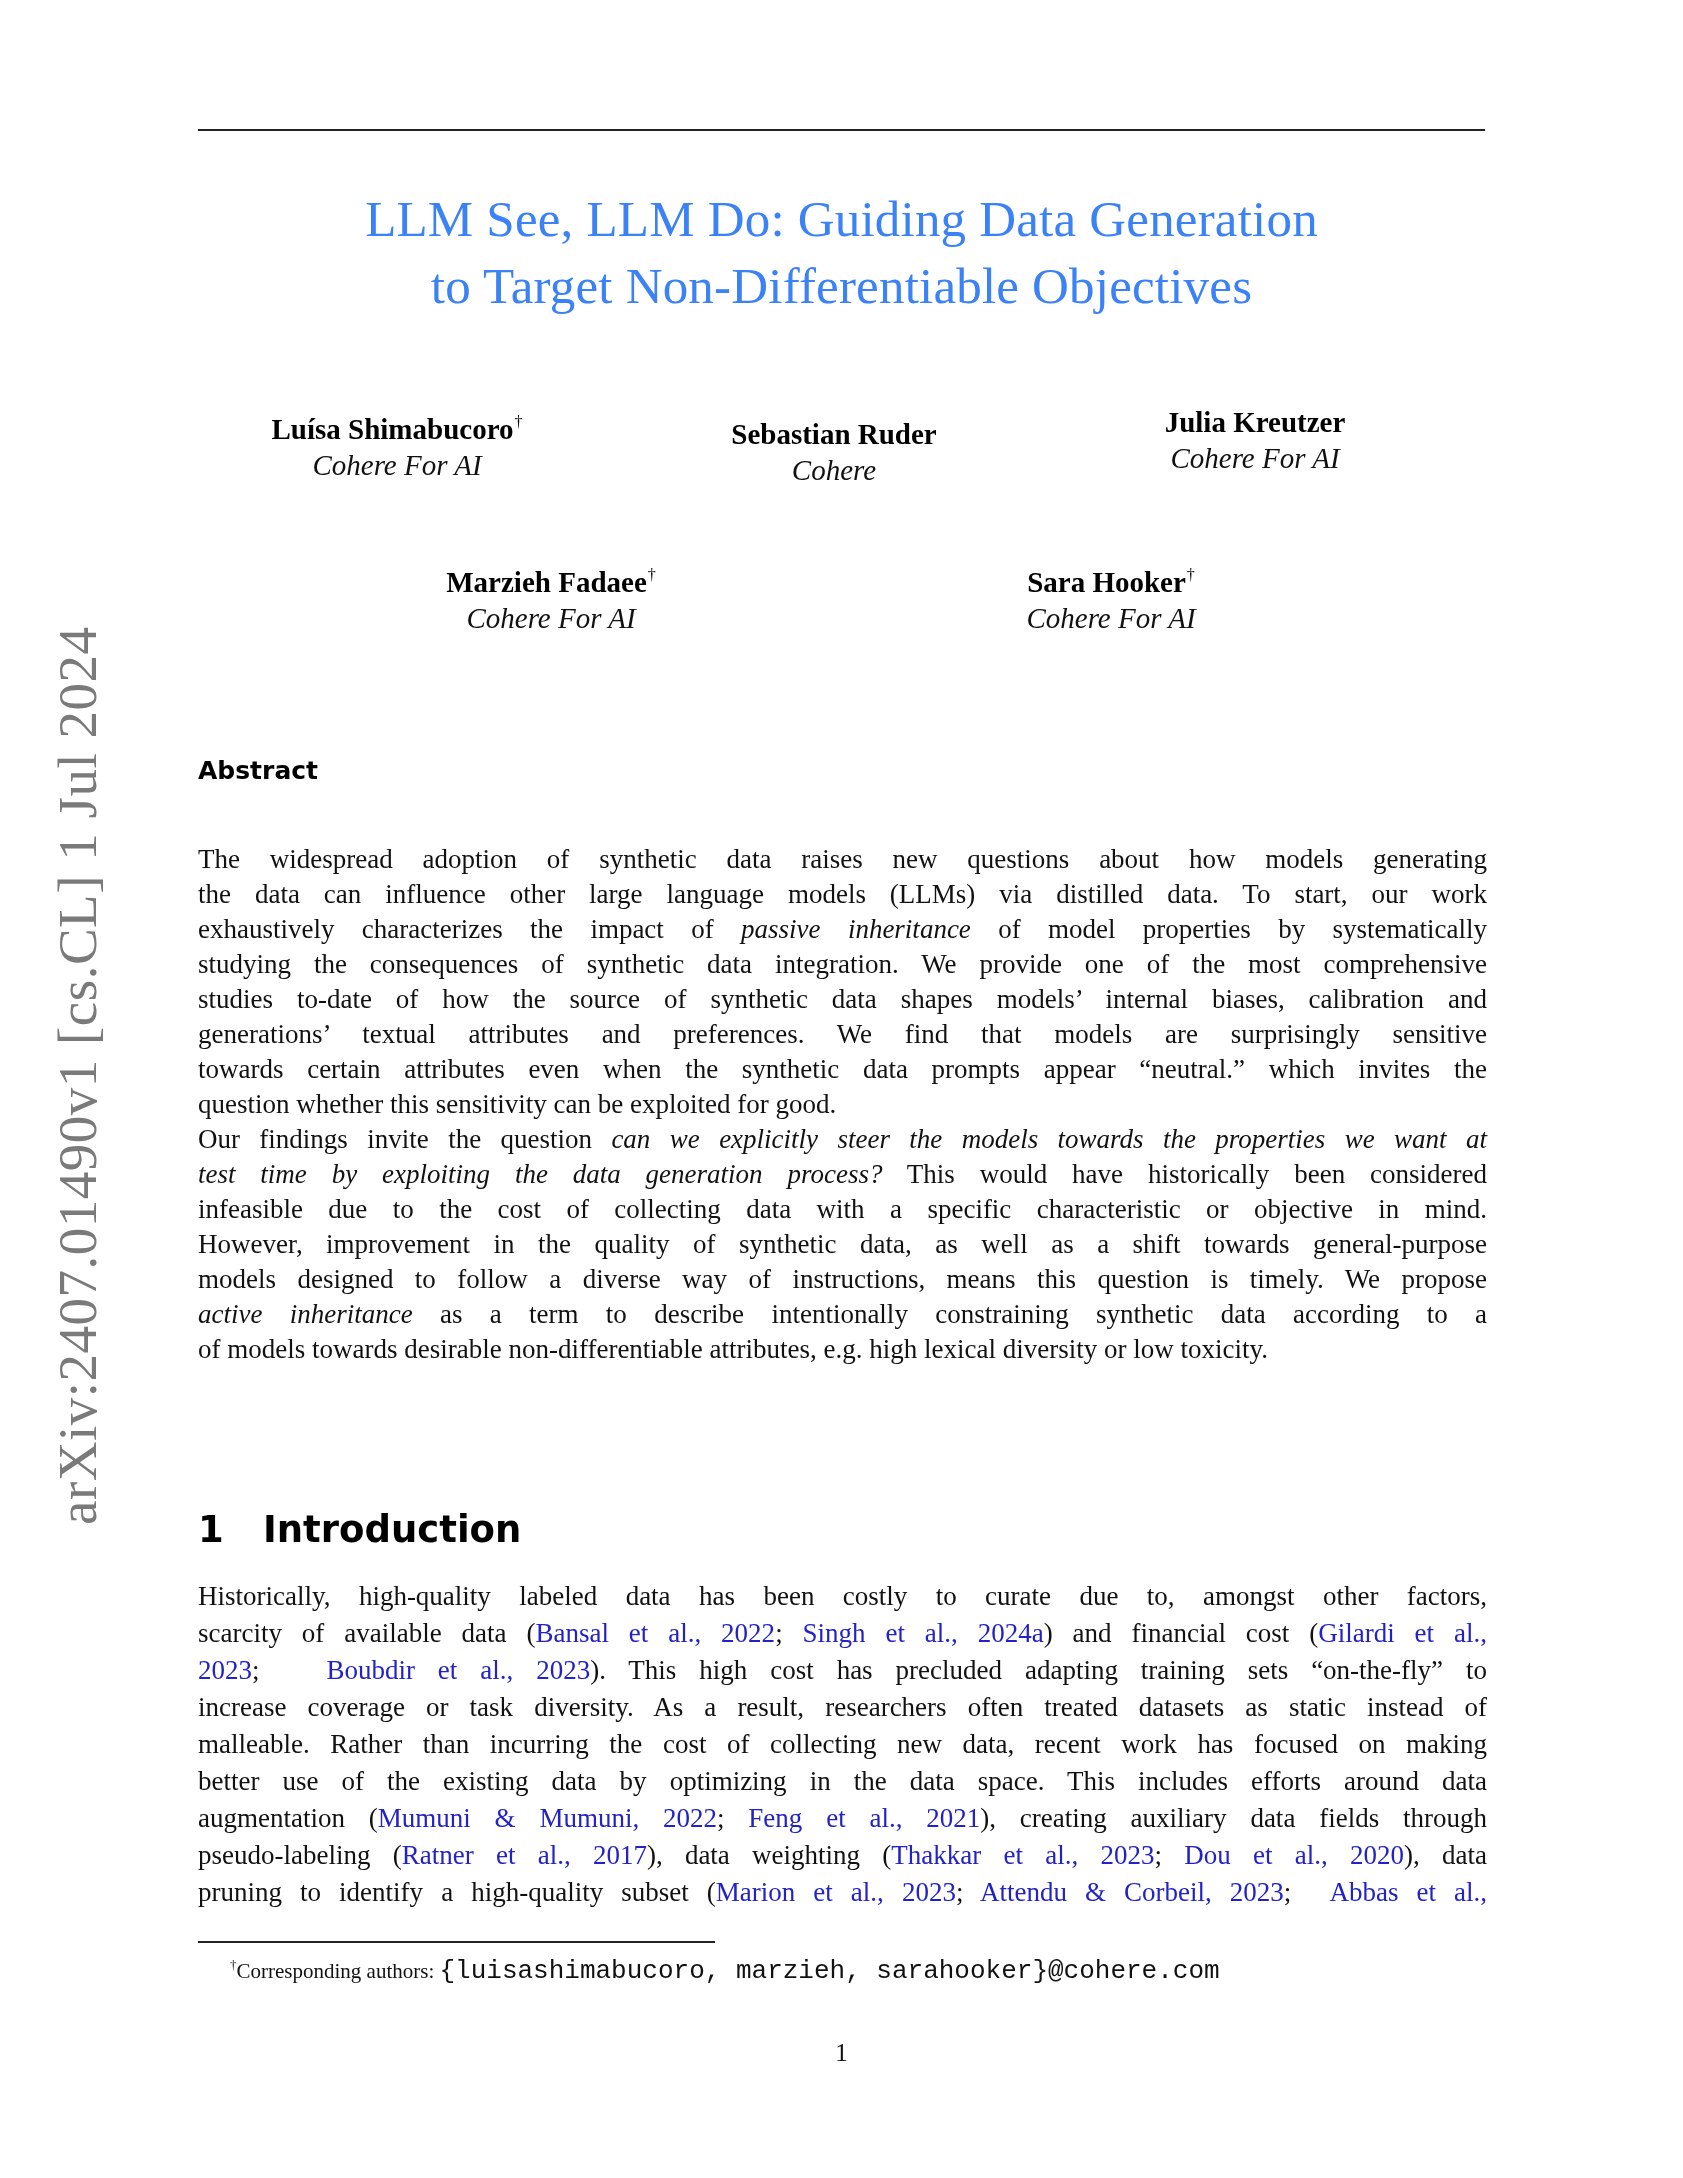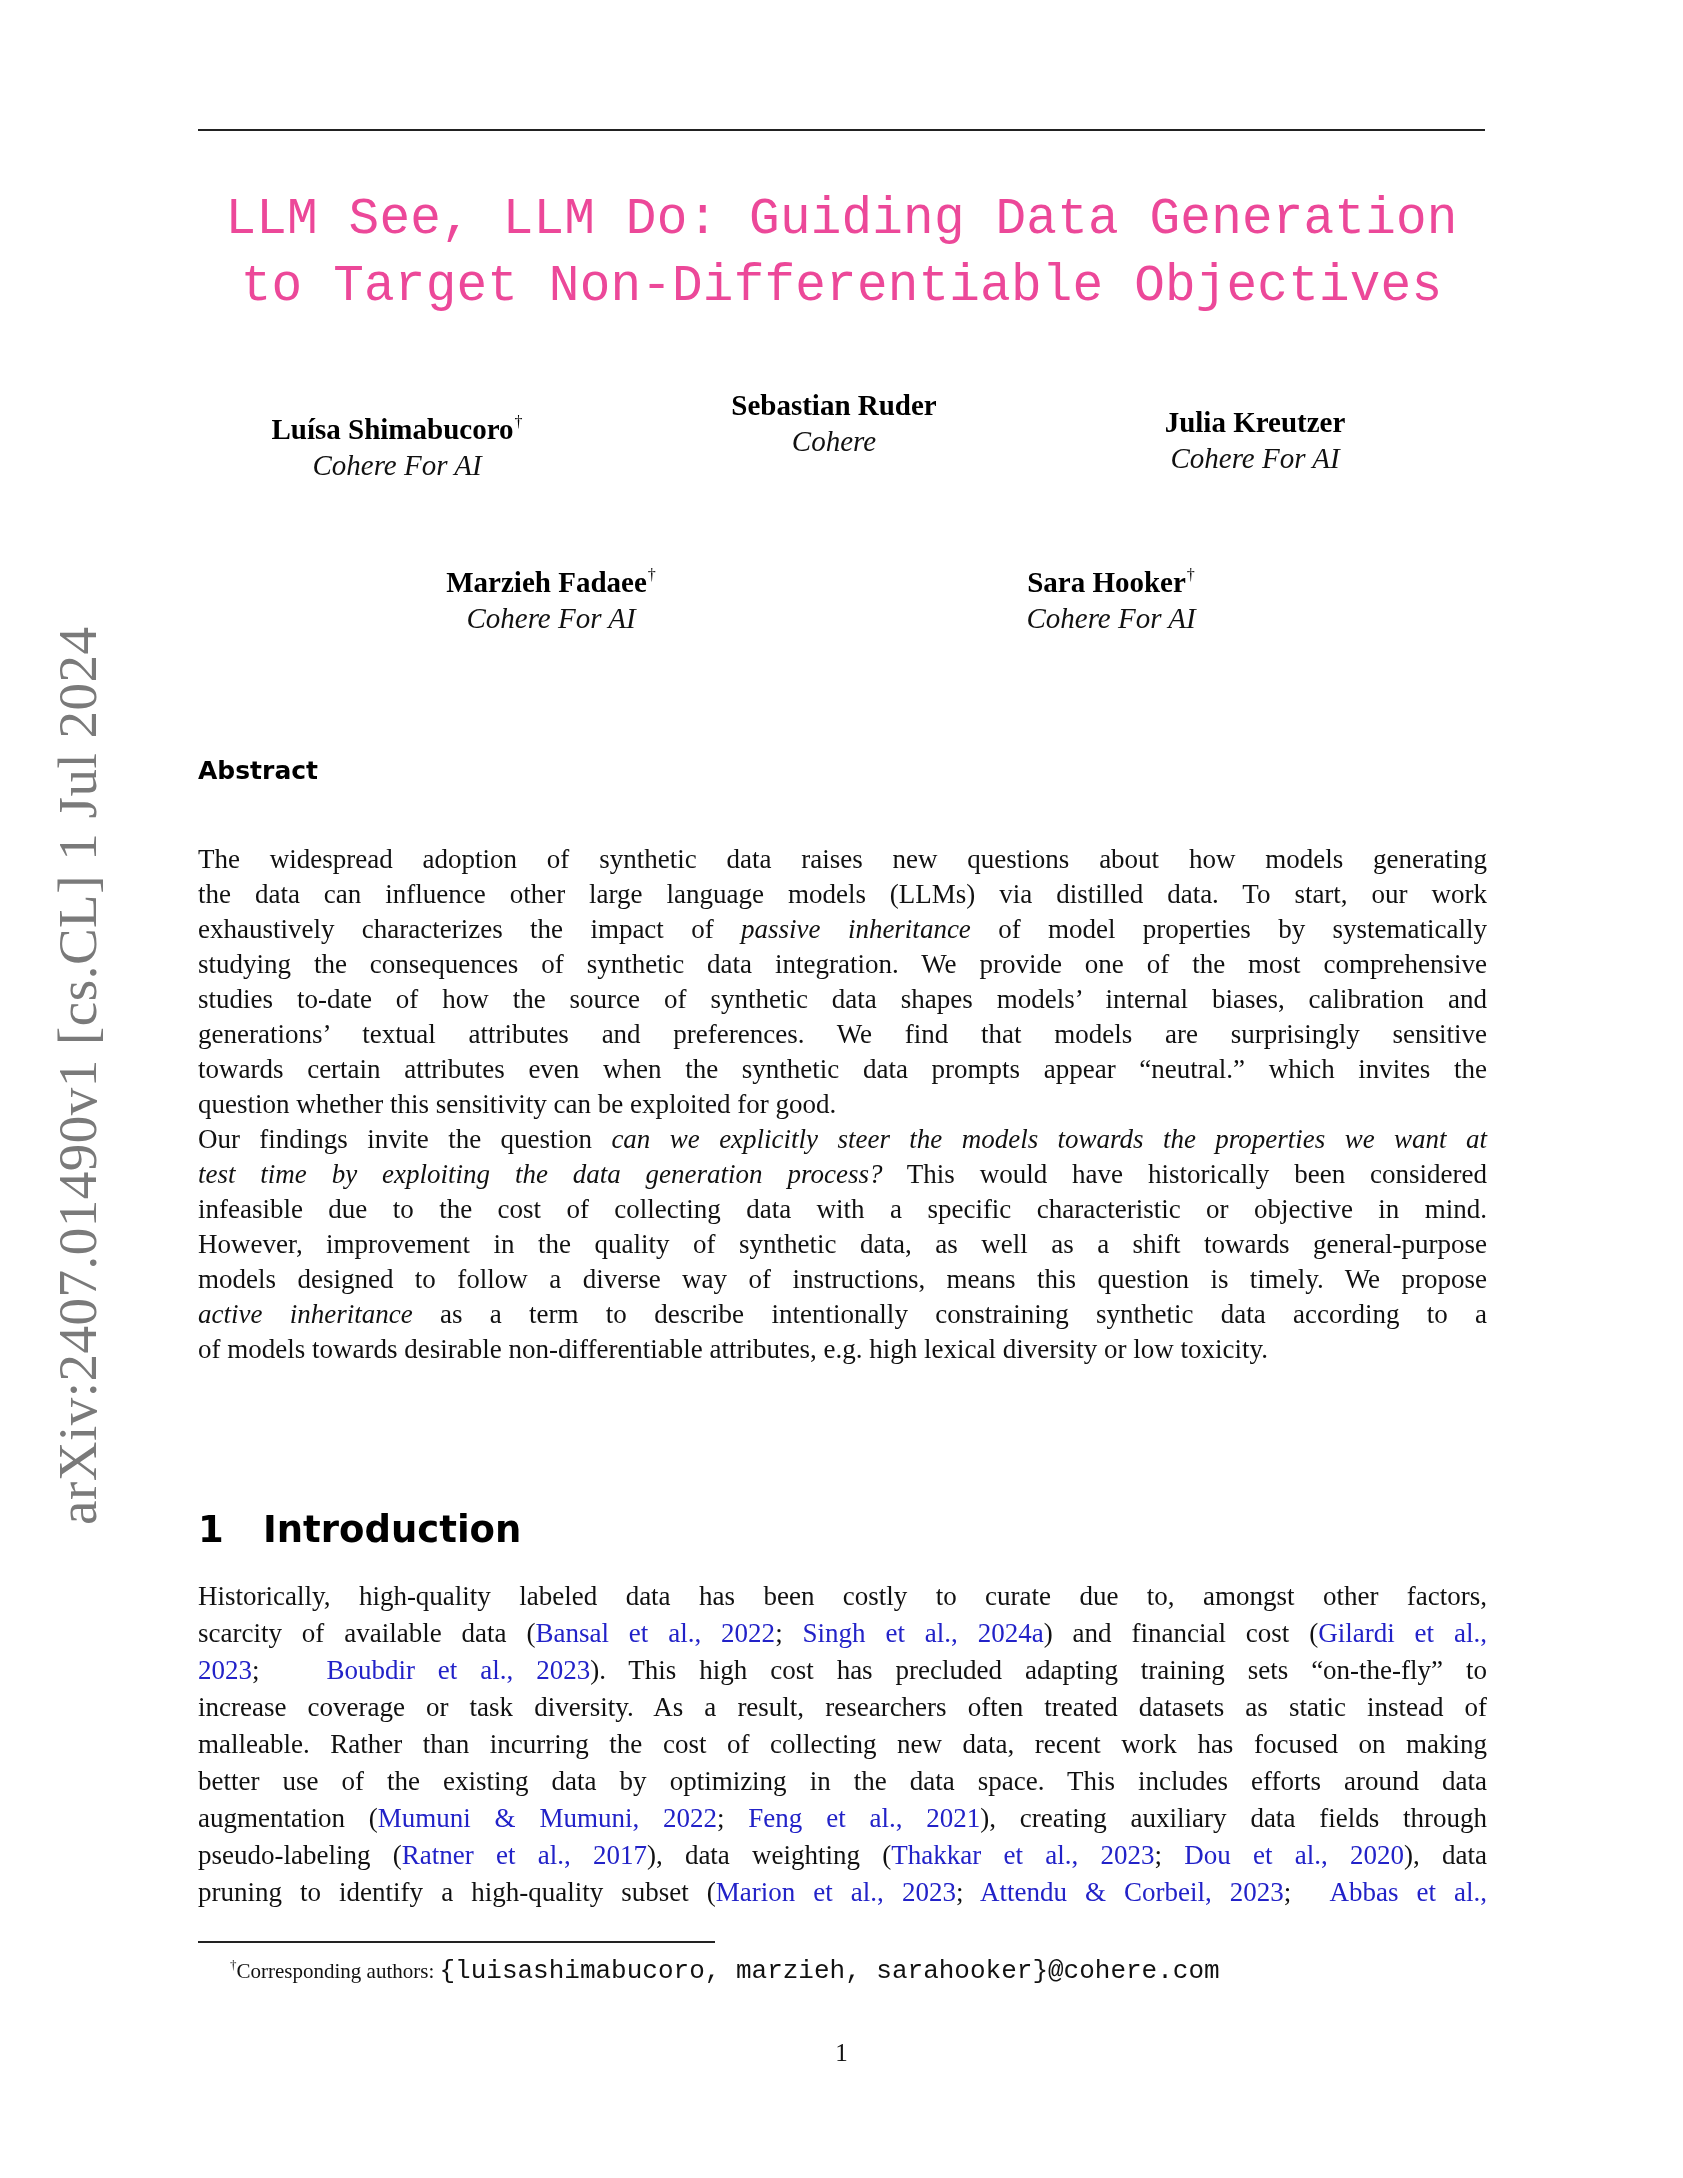--- a/index.html
+++ b/index.html
@@ -2,22 +2,22 @@
 <html><head>
 <meta charset="utf-8">
 <style>
   html, body { margin: 0; padding: 0; background: #ffffff; }
   body { width: 1683px; height: 2178px; position: relative; overflow: hidden; color: #111; }
   .mono { font-family: "Liberation Mono", "DejaVu Sans Mono", monospace; }
 
   .top-rule { position: absolute; left: 198px; top: 129px; width: 1287px; height: 0; border-top: 2px solid #222; }
 
   .title { position: absolute; left: 198px; top: 186px; width: 1287px; text-align: center;
-           font-family: Liberation Mono, monospace; font-size: 51px; line-height: 67px;
-           font-weight: normal; letter-spacing: 0.2px; color: #ec4899; }
+           font-family: Liberation Serif, serif; font-size: 51px; line-height: 67px;
+           font-weight: normal; letter-spacing: 0.2px; color: #3b82f6; }
 
   .author { position: absolute; text-align: center; transform: translateX(-50%); white-space: nowrap; }
   .author .name { font-family: "Liberation Serif", serif; font-weight: bold; font-size: 29px; line-height: 36px; color: #000; }
   .author .name sup { font-size: 16px; font-weight: normal; vertical-align: 12px; margin-left: 1px; }
   .author .affil { font-family: "Liberation Serif", serif; font-style: italic; font-size: 29px; line-height: 36px; color: #111; }
 
   .abstract-heading { position: absolute; left: 198px; top: 754px; font-family: "DejaVu Sans", sans-serif;
                       font-weight: bold; font-size: 25px; line-height: 34px; color: #000; }
 
   .para { position: absolute; left: 198px; width: 1289px; font-family: "Liberation Serif", serif; font-size: 27px; color: #111; }
@@ -56,21 +56,21 @@
 
 <h1 class="title" style="margin:0;">
   <span>LLM See, LLM Do: Guiding Data Generation</span><br>
   <span>to Target Non-Differentiable Objectives</span>
 </h1>
 
 <div class="author" style="left:397px; top:404px;">
   <div class="name"><span>Luísa Shimabucoro</span><sup>†</sup></div>
   <div class="affil">Cohere For AI</div>
 </div>
-<div class="author" style="left:834px; top:387px;">
+<div class="author" style="left:834px; top:416px;">
   <div class="name"><span>Sebastian Ruder</span></div>
   <div class="affil">Cohere</div>
 </div>
 <div class="author" style="left:1255px; top:404px;">
   <div class="name"><span>Julia Kreutzer</span></div>
   <div class="affil">Cohere For AI</div>
 </div>
 <div class="author" style="left:551px; top:557px;">
   <div class="name"><span>Marzieh Fadaee</span><sup>†</sup></div>
   <div class="affil">Cohere For AI</div>

